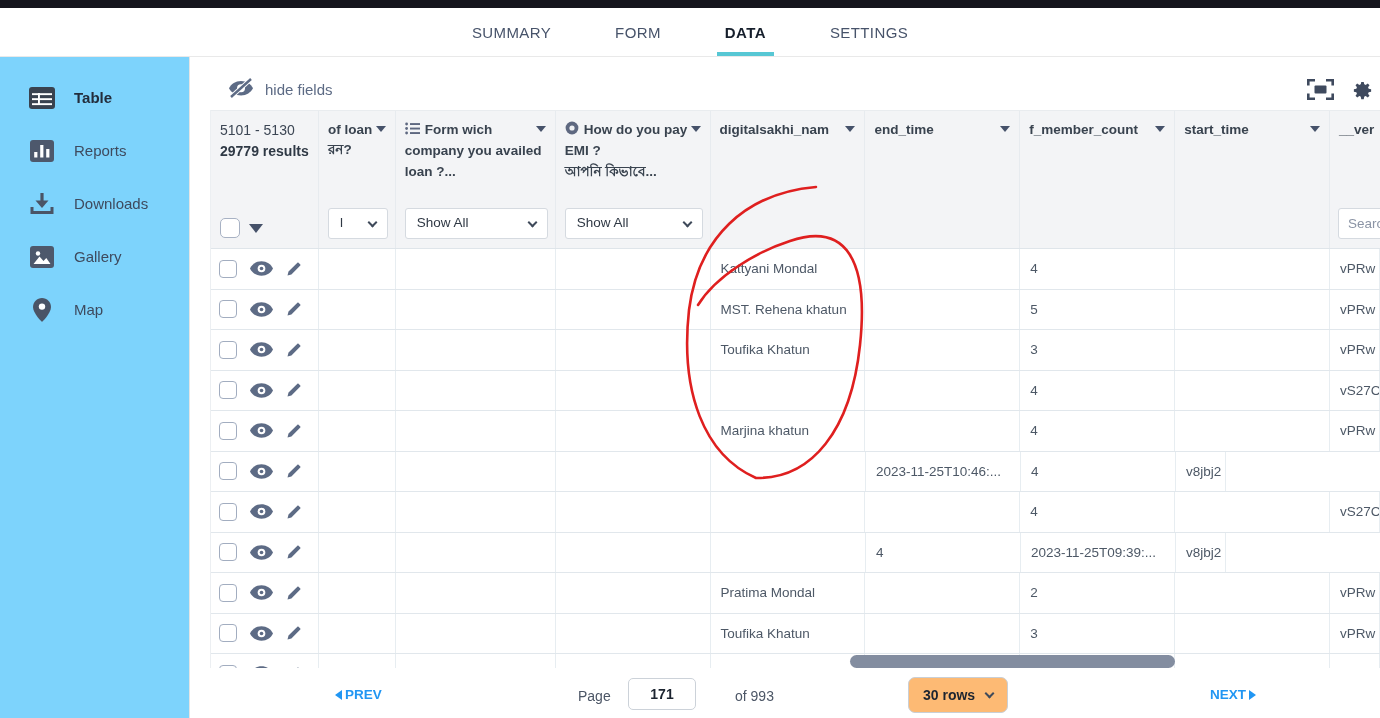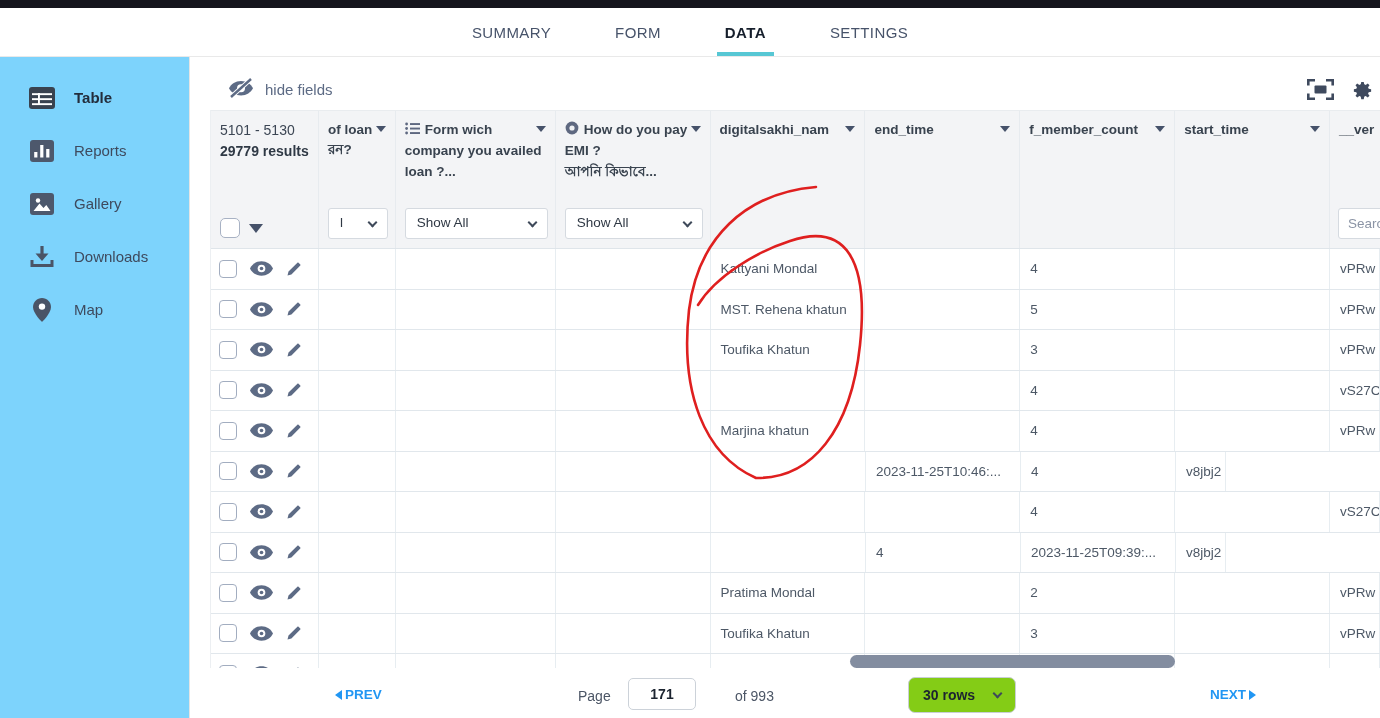--- a/index.html
+++ b/index.html
@@ -89,22 +89,22 @@
   .tri-l { width:0;height:0;border-top:5px solid transparent;border-bottom:5px solid transparent;
            border-right:7px solid #2196f3; display:inline-block; }
   .tri-r { width:0;height:0;border-top:5px solid transparent;border-bottom:5px solid transparent;
            border-left:7px solid #2196f3; display:inline-block; }
   .pagelabel { position:absolute; left:388px; top:13px; color:#4c5666; font-size:14px; }
   .pageinput { position:absolute; left:438px; top:3px; width:68px; height:32px;
                border:1px solid #ccd2d9; border-radius:5px; text-align:center;
                font-weight:bold; font-size:14px; color:#1c2430;
                font-family:"Liberation Sans",sans-serif; }
   .oflabel { position:absolute; left:525px; top:13px; color:#4c5666; font-size:14px;margin-left:20px; }
-  .rows-select { position:absolute; left:718px; top:2px; width:108px; height:36px;
-                 border:1px solid #c9cfd6; border-radius:7px; background:#84cc16;
+  .rows-select { position:absolute; left:718px; top:2px; width:100px; height:36px;
+                 border:1px solid #c9cfd6; border-radius:7px; background:#fdba74;
                  display:flex; align-items:center; justify-content:space-between;
                  padding:0 14px; font-size:14px; font-weight:bold; color:#1c2430; cursor:pointer; }
 </style>
 </head>
 <body>
 
 <div class="topbar"></div>
 
 <div class="tabsbar">
   <div class="tab">SUMMARY</div>
@@ -133,37 +133,37 @@
             <rect x="0" y="0" width="24" height="22" rx="3" fill="#4d586c"></rect>
             <rect x="4.2" y="12" width="3.2" height="5.5" fill="#fff"></rect>
             <rect x="10.2" y="5" width="3.2" height="12.5" fill="#fff"></rect>
             <rect x="16.2" y="9" width="3.2" height="8.5" fill="#fff"></rect>
           </svg>
       </span>
       <span class="lbl">Reports</span>
     </div>
     <div class="side-item">
       <span class="sicon">
+        <svg width="24" height="23" viewBox="0 0 24 23">
+            <path d="M12 1 v10" stroke="#4a5466" stroke-width="3.2" fill="none"></path>
+            <path d="M5.5 8.5 L12 16 L18.5 8.5 Z" fill="#4a5466"></path>
+            <path d="M2 15 v5.5 h20 V15" stroke="#4a5466" stroke-width="3" fill="none"></path>
+          </svg>
+      </span>
+      <span class="lbl">Downloads</span>
+    </div>
+    <div class="side-item">
+      <span class="sicon">
         <svg width="24" height="22" viewBox="0 0 24 22">
             <rect x="0" y="0" width="24" height="22" rx="3" fill="#4d586c"></rect>
             <circle cx="8" cy="7.5" r="2.2" fill="#fff"></circle>
             <path d="M3.5 18 L9.5 10.5 L13.5 15 L16.3 12 L20.5 18 Z" fill="#fff"></path>
           </svg>
       </span>
       <span class="lbl">Gallery</span>
-    </div>
-    <div class="side-item">
-      <span class="sicon">
-        <svg width="24" height="23" viewBox="0 0 24 23">
-            <path d="M12 1 v10" stroke="#4a5466" stroke-width="3.2" fill="none"></path>
-            <path d="M5.5 8.5 L12 16 L18.5 8.5 Z" fill="#4a5466"></path>
-            <path d="M2 15 v5.5 h20 V15" stroke="#4a5466" stroke-width="3" fill="none"></path>
-          </svg>
-      </span>
-      <span class="lbl">Downloads</span>
     </div>
     <div class="side-item">
       <span class="sicon">
         <svg width="18" height="24" viewBox="0 0 18 24">
             <path d="M9 0 C4 0 0 4 0 9 c0 6.5 9 15 9 15 s9 -8.5 9 -15 C18 4 14 0 9 0 Z" fill="#4a5466"></path>
             <circle cx="9" cy="8.6" r="3.2" fill="#fff"></circle>
           </svg>
       </span>
       <span class="lbl">Map</span>
     </div>

